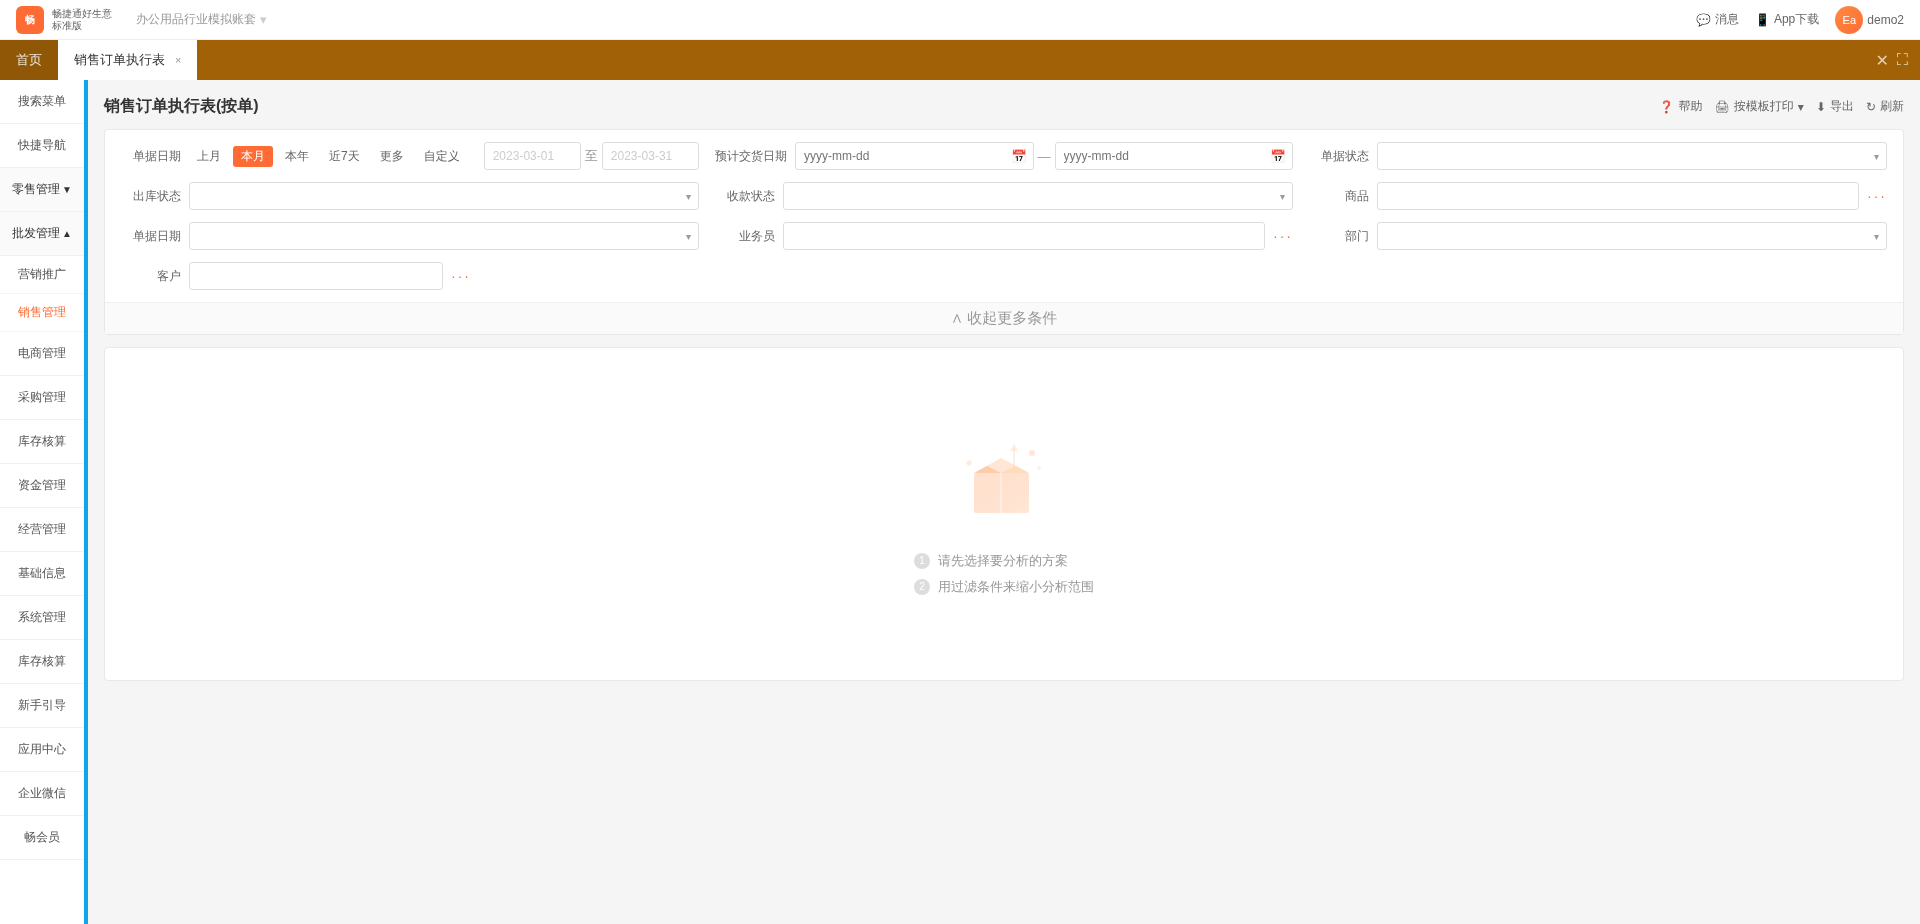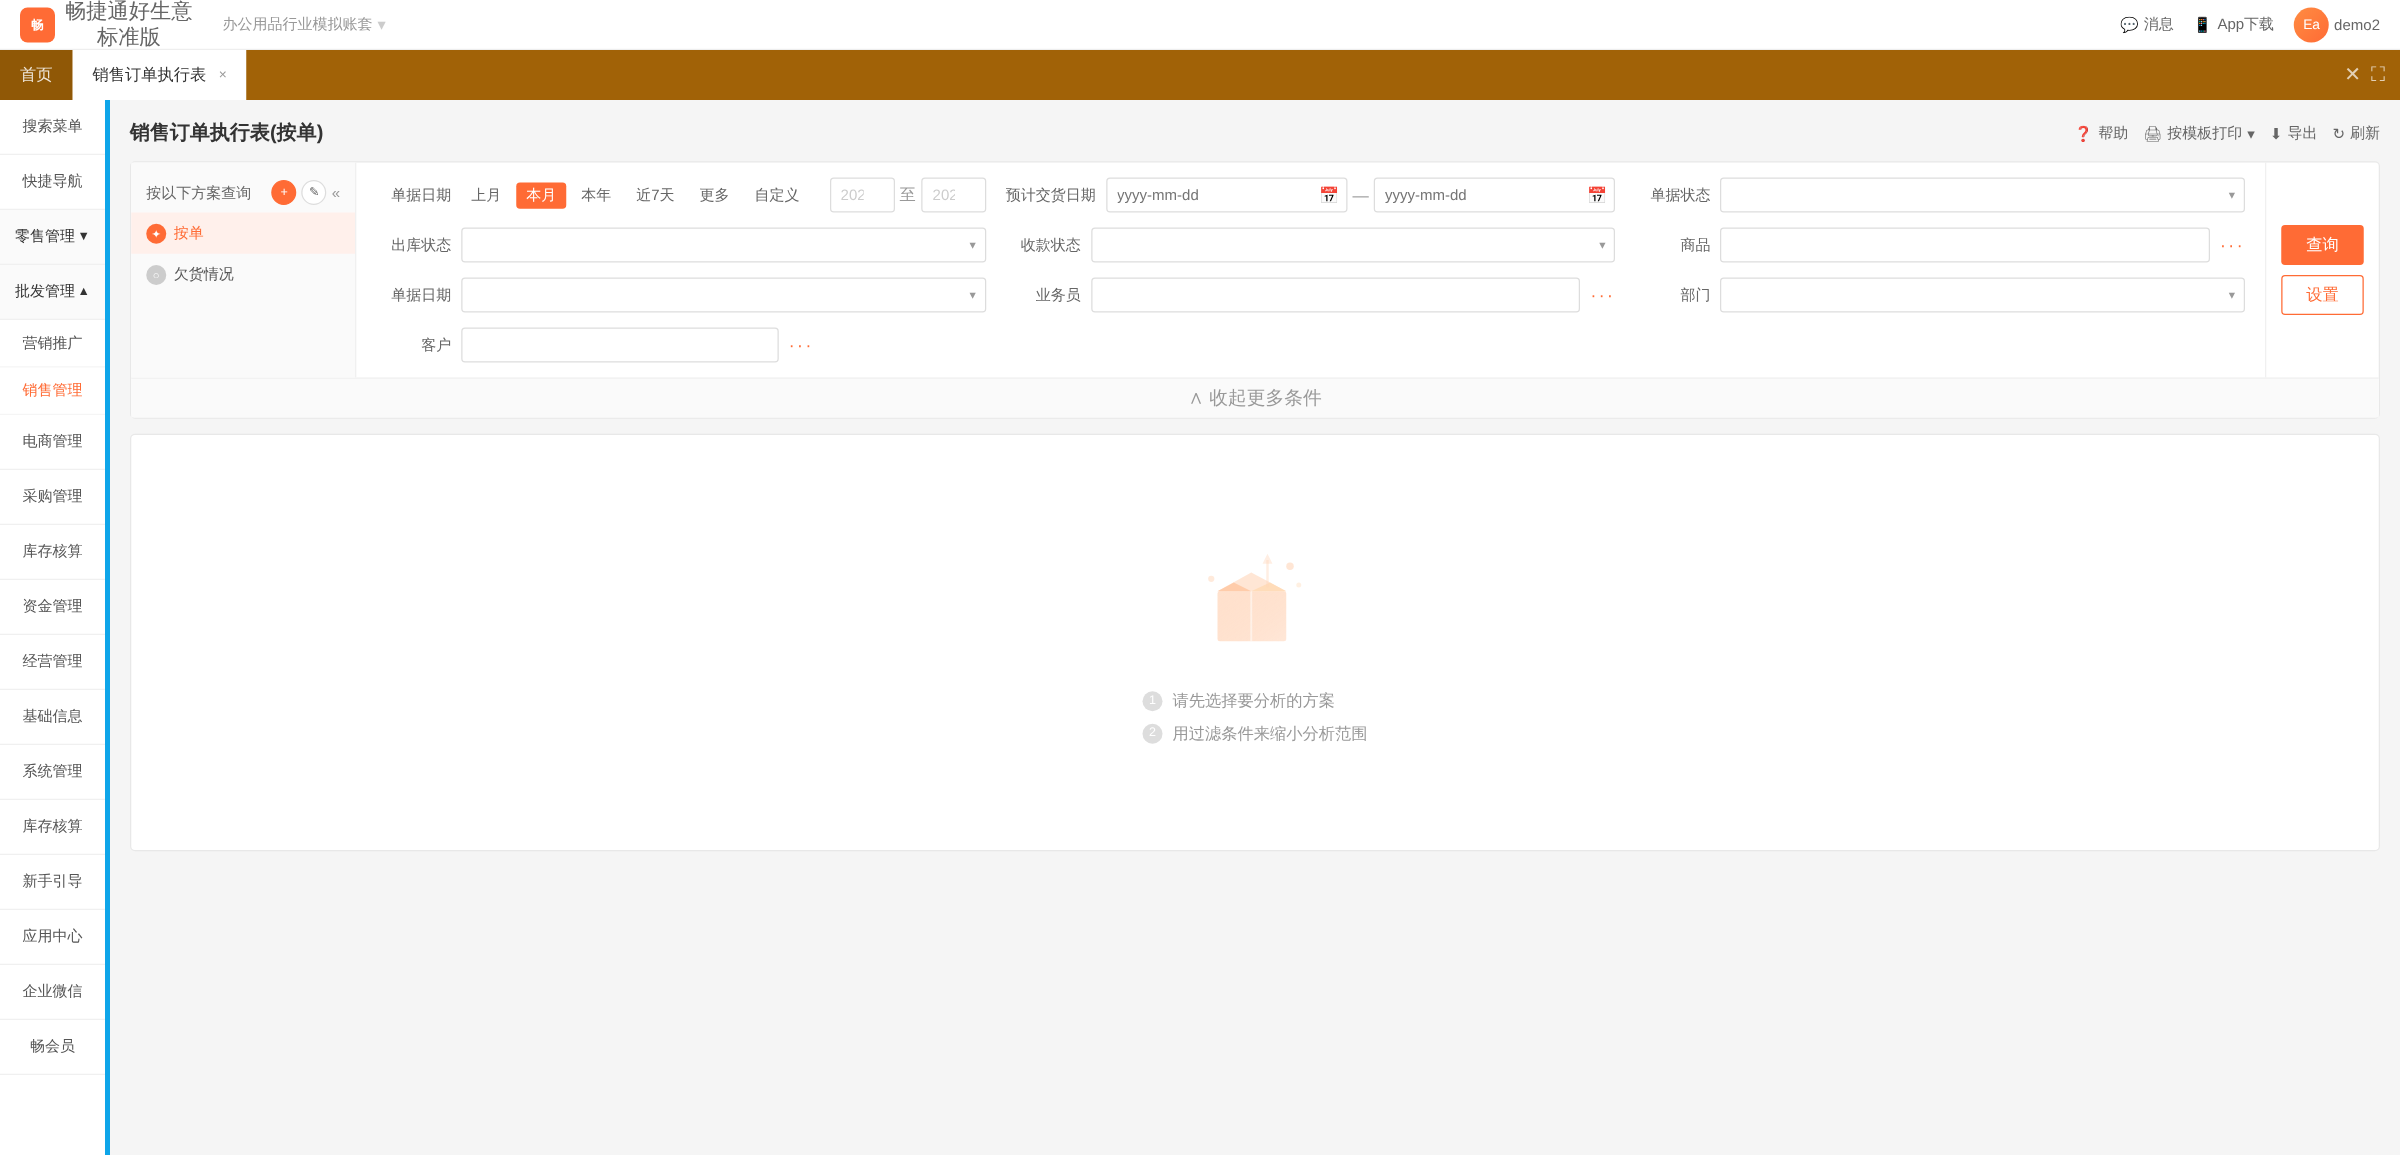--- a/index.html
+++ b/index.html
@@ -23,21 +23,21 @@
       align-items: center;
       gap: 8px;
     }
     .logo-icon {
       width: 28px; height: 28px;
       background: #ff6b35;
       border-radius: 6px;
       display: flex; align-items: center; justify-content: center;
       color: white; font-size: 10px; font-weight: bold;
     }
-    .logo-text { font-size: 17px; color: #666; line-height: 1.2; text-align: center; }
+    .logo-text { font-size: 10px; color: #666; line-height: 1.2; }
     .breadcrumb-area {
       display: flex; align-items: center; gap: 4px;
       margin-left: 16px;
     }
     .breadcrumb-text { font-size: 12px; color: #999; }
     .breadcrumb-arrow { color: #ccc; }
     .top-header-right {
       display: flex; align-items: center; gap: 16px;
     }
     .header-action { display: flex; align-items: center; gap: 4px; font-size: 12px; color: #666; cursor: pointer; }
@@ -452,42 +452,20 @@
       <div class="page-action-btn">
         <span>↻</span>
         <span>刷新</span>
       </div>
     </div>
   </div>
 
   <div class="search-panel">
     <div style="display:flex;">
 
-      <div class="scheme-sidebar">
-        <div class="scheme-title">
-          <span class="scheme-title-text">按以下方案查询</span>
-          <div style="display:flex;align-items:center;gap:4px;">
-            <div class="scheme-icon-btn orange">
-              <span>+</span>
-            </div>
-            <div class="scheme-icon-btn">
-              <span>✎</span>
-            </div>
-            <span class="scheme-collapse">«</span>
-          </div>
-        </div>
-        <div class="scheme-item active">
-          <div class="scheme-item-dot">✦</div>
-          <span>按单</span>
-        </div>
-        <div class="scheme-item">
-          <div class="scheme-item-dot gray">○</div>
-          <span>欠货情况</span>
-        </div>
-      </div>
 
       <div class="filter-area">
 
         <div class="filter-row">
           <div class="filter-field" style="max-width:600px;">
             <span class="filter-label">单据日期</span>
             <div class="date-shortcuts">
               <span class="date-shortcut">上月</span>
               <span class="date-shortcut active">本月</span>
               <span class="date-shortcut">本年</span>
@@ -585,24 +563,20 @@
         <div class="filter-row">
           <div class="filter-field" style="max-width:350px;">
             <span class="filter-label">客户</span>
             <input type="text" class="filter-input" style="">
             <span class="filter-dots">···</span>
           </div>
         </div>
 
       </div>
 
-      <div class="right-filter-actions">
-        <button class="btn-query">查询</button>
-        <button class="btn-setting">设置</button>
-      </div>
 
     </div>
 
     <div class="collapse-bar">
       <span>∧ 收起更多条件</span>
     </div>
   </div>
 
   <div class="empty-state">
 

